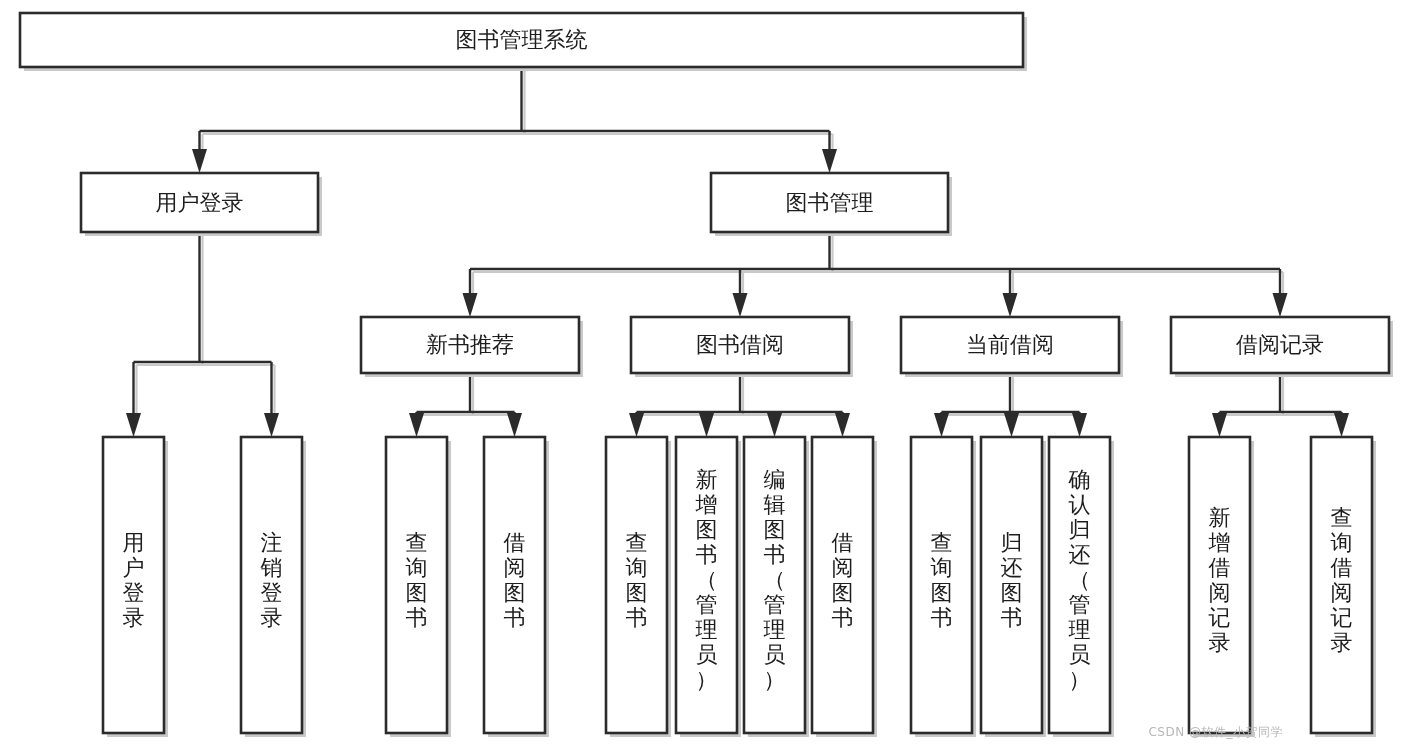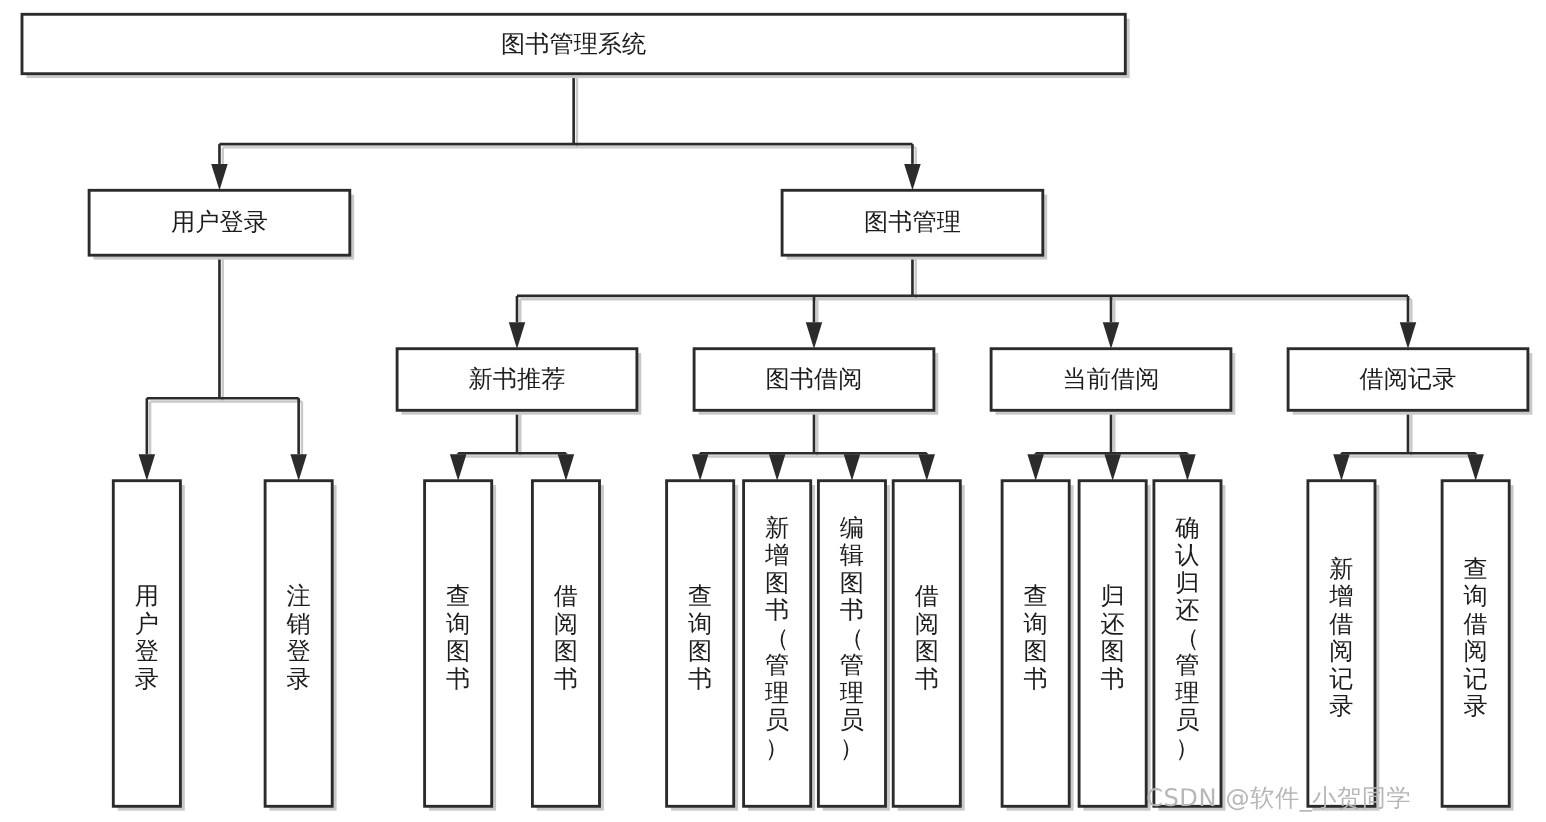--- a/index.html
+++ b/index.html
@@ -61,21 +61,21 @@
     font-family: "DejaVu Sans", "Liberation Sans", sans-serif;
     font-size: 22px;
     fill: #1d1d1d;
     text-anchor: middle;
   }
   .watermark {
     position: absolute;
     right: 10px;
     bottom: 6px;
     font-family: "DejaVu Sans", "Liberation Sans", sans-serif;
-    font-size: 22px;
+    font-size: 12px;
     color: #b7b7b7;
     letter-spacing: 0.5px;
     white-space: nowrap;
     user-select: none;
   }
 </style>
 </head>
 <body>
 
 <div id="diagram-root">

